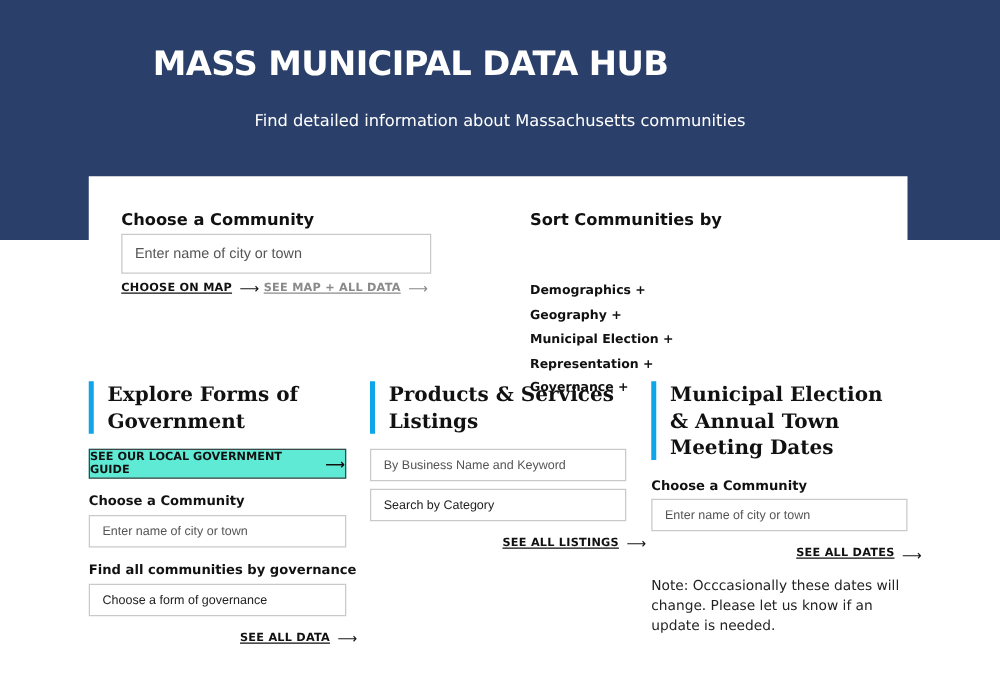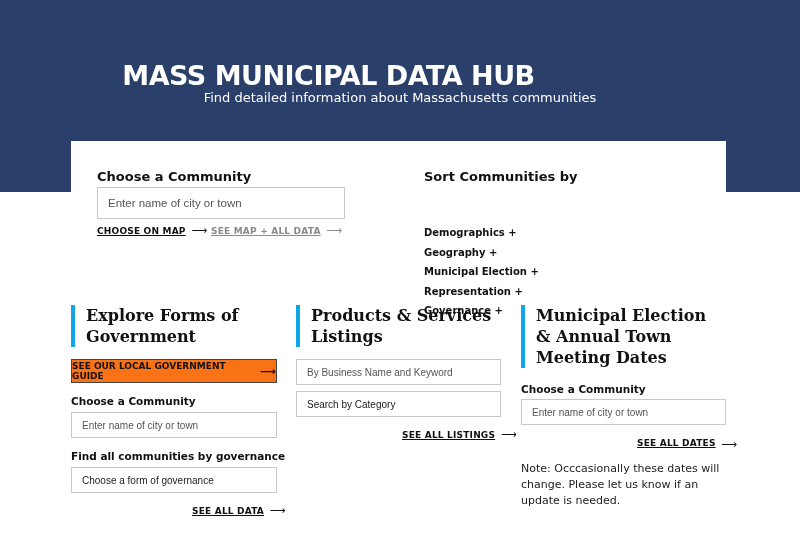--- a/index.html
+++ b/index.html
@@ -1,30 +1,30 @@
 <!DOCTYPE html>
 <html><head>
 <meta charset="utf-8">
 <style>
   * { box-sizing: border-box; margin: 0; padding: 0; }
   body { width: 800px; height: 554px; background: #ffffff; font-family: "Liberation Sans", sans-serif; color: #111; position: relative; overflow: hidden; }
   .hero { position: absolute; left: 0; top: 0; width: 800px; height: 192px; background: #2a3f6a; }
-  .hero-title { position: absolute; top: 36px; left: 0; width: 657px; text-align: center; color: #fff; font-family: "DejaVu Sans", sans-serif; font-weight: bold; font-size: 27px; letter-spacing: -0.5px; margin-top: 24px; }
+  .hero-title { position: absolute; top: 36px; left: 0; width: 657px; text-align: center; color: #fff; font-family: "DejaVu Sans", sans-serif; font-weight: bold; font-size: 27px; letter-spacing: -0.5px; }
   .hero-sub { position: absolute; top: 90px; left: 0; width: 800px; text-align: center; color: #fff; font-family: "DejaVu Sans", sans-serif; font-size: 13px; }
   .card { position: absolute; left: 71px; top: 141px; width: 655px; height: 160px; background: #fff; }
   .h-label { font-family: "DejaVu Sans", sans-serif; font-weight: bold; font-size: 13px; color: #111; }
   .input { border: 1px solid #c9c9c9; background: #fff; font-family: "Liberation Sans", sans-serif; font-size: 11px; color: #555; padding-left: 10px; display: flex; align-items: center; }
   .link { font-family: "DejaVu Sans", sans-serif; font-weight: bold; font-size: 9px; letter-spacing: 0.2px; text-decoration: underline; color: #111; cursor: pointer; }
   .link.muted { color: #8a8a8a; }
   .arrow { font-family: "DejaVu Sans", sans-serif; font-size: 11px; margin-left: 6px; }
   .sort-item { font-family: "DejaVu Sans", sans-serif; font-weight: bold; font-size: 10px; position: absolute; left: 0; cursor: pointer; margin-top: 36px; }
   .section-head { position: absolute; border-left: 4px solid #0ea5e9; padding-left: 11px; font-family: "DejaVu Serif", serif; font-weight: bold; font-size: 16px; line-height: 21px; color: #111; }
   .small-label { position: absolute; font-family: "DejaVu Sans", sans-serif; font-weight: bold; font-size: 10.5px; }
   .abs { position: absolute; }
-  .guide-btn { position: absolute; border: 1px solid #444; background: #f97316; font-family: "DejaVu Sans", sans-serif; font-weight: bold; font-size: 9px; display: flex; align-items: center; justify-content: center; cursor: pointer; }
+  .guide-btn { position: absolute; border: 1px solid #444; background: #5eead4; font-family: "DejaVu Sans", sans-serif; font-weight: bold; font-size: 9px; display: flex; align-items: center; justify-content: center; cursor: pointer; }
   .note { position: absolute; font-family: "DejaVu Sans", sans-serif; font-size: 11px; line-height: 16px; color: #222; }
 </style>
 </head>
 <body>
 
 <div class="hero">
   <div class="hero-title">MASS MUNICIPAL DATA HUB</div>
   <div class="hero-sub">Find detailed information about Massachusetts communities</div>
 </div>
 

